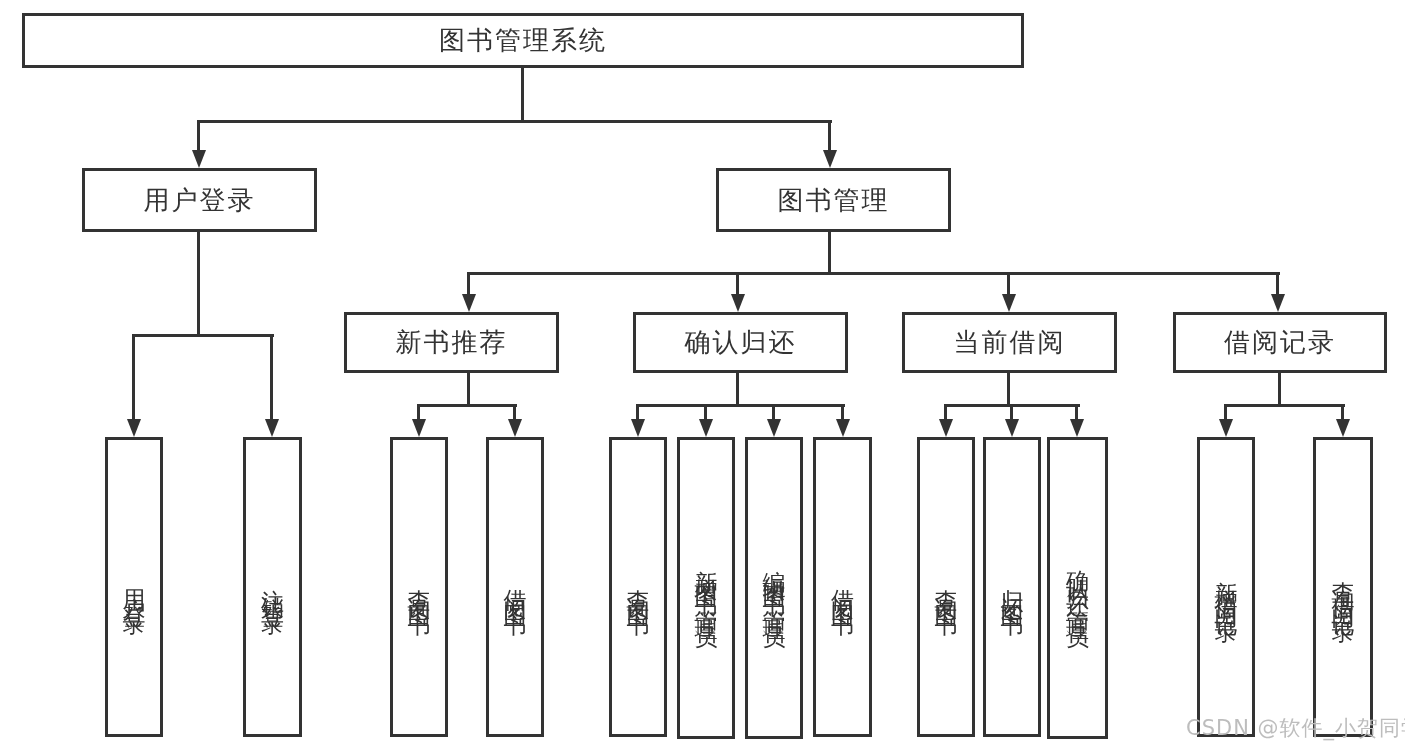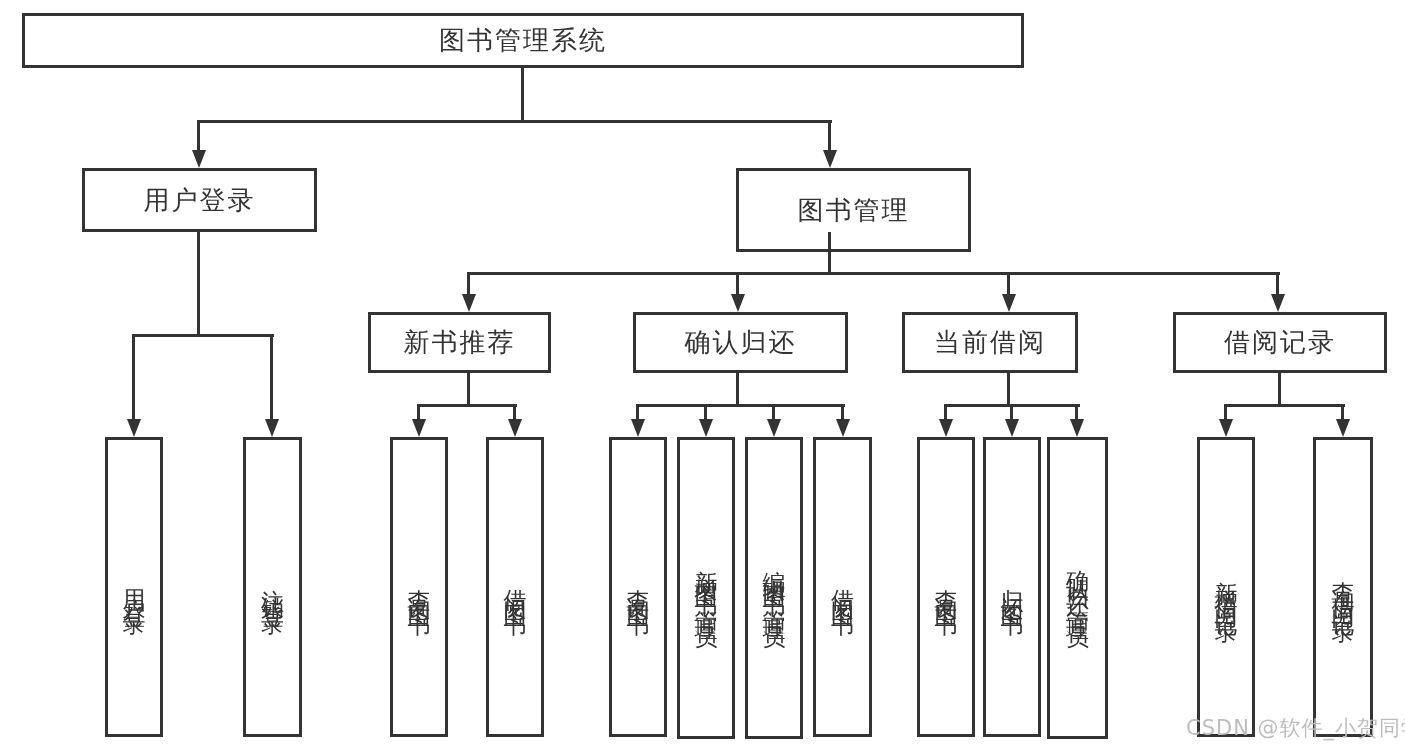--- a/index.html
+++ b/index.html
@@ -53,21 +53,21 @@
   <div class="vl" style="left:521px;top:68px;height:55px"></div>
   <div class="hl" style="left:197px;top:120px;width:635px"></div>
   <div class="vl" style="left:197px;top:121px;height:31px"></div>
   <div class="ar" style="left:192px;top:150px"></div>
   <div class="vl" style="left:828px;top:121px;height:31px"></div>
   <div class="ar" style="left:823px;top:150px"></div>
 
   <div class="box node" style="left:82px;top:168px;width:235px;height:64px">
     <span>用户登录</span>
   </div>
-  <div class="box node" style="left:736px;top:168px;width:235px;height:84px">
+  <div class="box node" style="left:716px;top:168px;width:235px;height:64px">
     <span>图书管理</span>
   </div>
 
   <div class="vl" style="left:197px;top:232px;height:104px"></div>
   <div class="hl" style="left:132px;top:334px;width:142px"></div>
   <div class="vl" style="left:132px;top:335px;height:87px"></div>
   <div class="ar" style="left:127px;top:419px"></div>
   <div class="vl" style="left:270px;top:335px;height:87px"></div>
   <div class="ar" style="left:265px;top:419px"></div>
 
@@ -75,27 +75,27 @@
   <div class="hl" style="left:467px;top:272px;width:813px"></div>
   <div class="vl" style="left:467px;top:273px;height:23px"></div>
   <div class="ar" style="left:462px;top:294px"></div>
   <div class="vl" style="left:736px;top:273px;height:23px"></div>
   <div class="ar" style="left:731px;top:294px"></div>
   <div class="vl" style="left:1007px;top:273px;height:23px"></div>
   <div class="ar" style="left:1002px;top:294px"></div>
   <div class="vl" style="left:1276px;top:273px;height:23px"></div>
   <div class="ar" style="left:1271px;top:294px"></div>
 
-  <div class="box node" style="left:368px;top:312px;width:183px;height:61px">
+  <div class="box node" style="left:344px;top:312px;width:215px;height:61px">
     <span>新书推荐</span>
   </div>
   <div class="box node" style="left:633px;top:312px;width:215px;height:61px">
     <span>确认归还</span>
   </div>
-  <div class="box node" style="left:902px;top:312px;width:176px;height:61px">
+  <div class="box node" style="left:902px;top:312px;width:215px;height:61px">
     <span>当前借阅</span>
   </div>
   <div class="box node" style="left:1173px;top:312px;width:214px;height:61px">
     <span>借阅记录</span>
   </div>
 
   <div class="vl" style="left:467px;top:373px;height:33px"></div>
   <div class="hl" style="left:417px;top:404px;width:100px"></div>
   <div class="vl" style="left:417px;top:405px;height:17px"></div>
   <div class="ar" style="left:412px;top:419px"></div>

